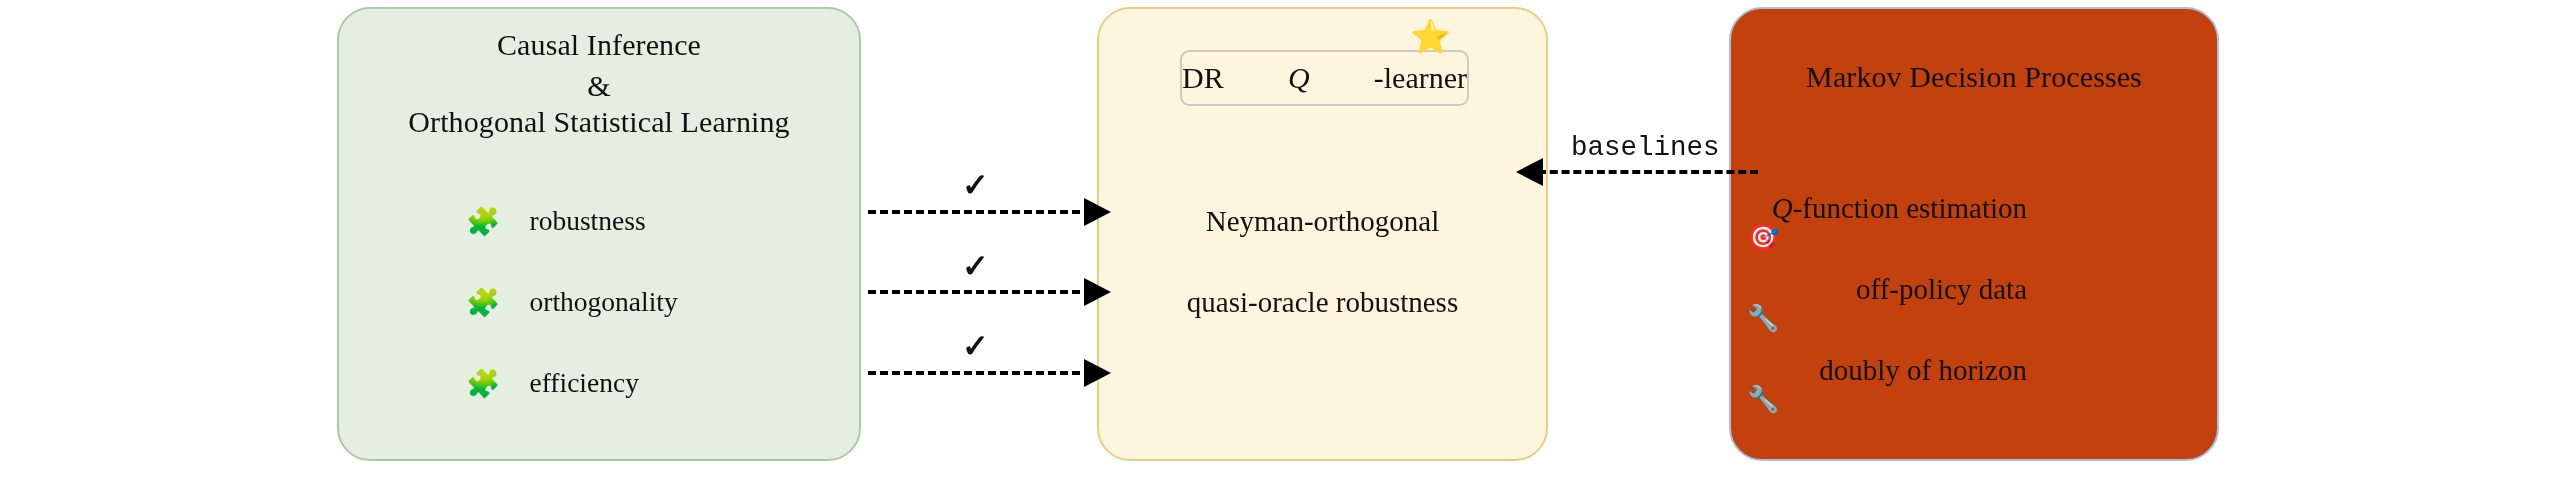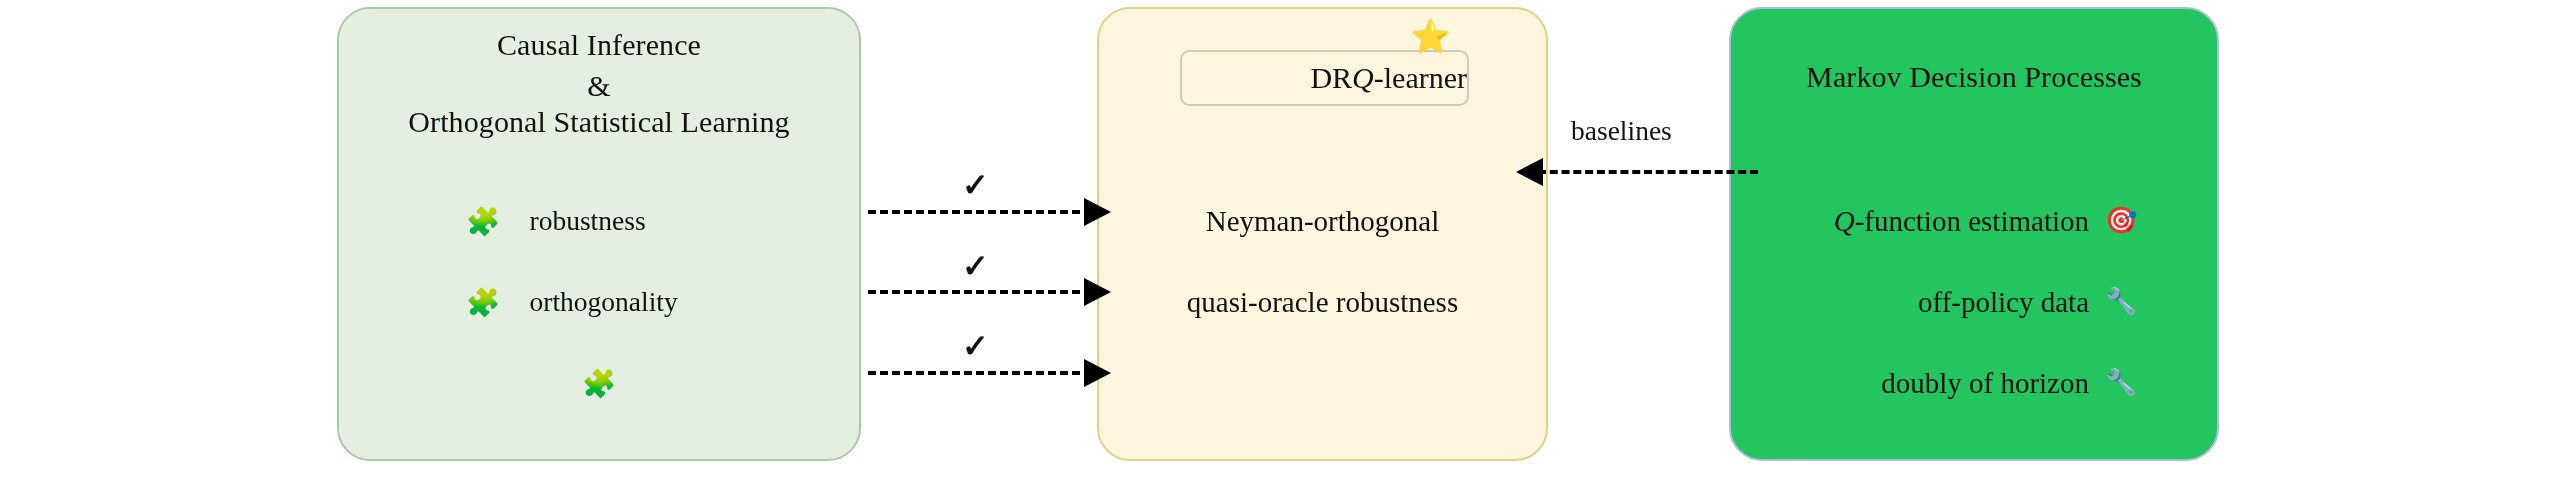--- a/index.html
+++ b/index.html
@@ -6,51 +6,51 @@
   body{width:2576px;height:479px;position:relative;overflow:hidden;
        font-family:"Liberation Serif","DejaVu Serif",serif;color:#111;}
   .stage{position:absolute;inset:0;}
 
   .panel{position:absolute;border-radius:33px;box-sizing:border-box;}
   .panel-green{left:337px;top:6.9px;width:524px;height:454px;
       background:#e4efe1;border:2.1px solid #a9cba4;}
   .panel-yellow{left:1097px;top:6.9px;width:451px;height:454px;
       background:#fdf5dd;border:2.1px solid #e7ce80;}
   .panel-blue{left:1729px;top:6.9px;width:490px;height:454px;
-      background:#22c55e;border:2.1px solid #aabede;}
+      background:#c2410c;border:2.1px solid #aabede;}
 
   .ptitle{position:absolute;left:0;right:0;text-align:center;
       font-size:30px;line-height:41px;letter-spacing:0.1px;}
   .ptitle-l1{top:15px;}
   .ptitle-l2{top:56px;}
   .ptitle-l3{top:92px;}
   .ptitle-blue{top:47px;font-size:30px;}
 
   
   .glist{position:absolute;left:0;right:0;top:172px;}
   .grow{height:81px;display:flex;align-items:center;justify-content:center;}
   .gicon{font-size:27.5px;line-height:1;width:41px;text-align:center;
       filter:saturate(1.25);}
   .glabel{font-size:27.5px;width:206px;text-align:left;padding-left:26px;}
 
   
   .pill{position:absolute;left:81px;top:41px;width:289px;height:56px;
       border:2.1px solid #cfcabb;border-radius:9.6px;background:transparent;
-      display:flex;align-items:center;justify-content:flex-end;
+      display:flex;align-items:center;justify-content:space-between;
       font-size:30px;box-sizing:border-box;}
   .pill i{font-style:italic;}
   .star{position:absolute;left:311px;top:12.4px;font-size:33px;line-height:1;}
 
   .ylist{position:absolute;left:0;right:0;top:172px;}
   .yrow{height:81px;display:flex;align-items:center;justify-content:center;
       font-size:29px;}
 
   
   .blist{position:absolute;left:0;right:0;top:172px;}
-  .brow{height:81px;display:flex;align-items:center;justify-content:center;}
+  .brow{height:81px;display:flex;align-items:flex-start;justify-content:center;flex-direction:column;}
   .blabel{font-size:29px;text-align:right;width:296px;}
   .blabel i{font-style:italic;}
   .bicon{font-size:26px;width:66px;text-align:center;line-height:1;}
 
   
   .arrow{position:absolute;height:0;}
   .arrow .line{position:absolute;left:0;right:18px;top:-2.1px;height:0;
       border-top:4.8px dashed #000;}
   .arrow .head{position:absolute;top:-14.4px;right:-1.4px;width:0;height:0;
       border-top:14.4px solid transparent;border-bottom:14.4px solid transparent;
@@ -61,21 +61,21 @@
   .check{position:absolute;font-size:32px;line-height:1;font-weight:600;}
   .alabel{position:absolute;font-size:27.5px;line-height:1;white-space:nowrap;}
 
   .a1{left:868px;top:212px;width:242px;}
   .a2{left:868px;top:292px;width:242px;}
   .a3{left:868px;top:373px;width:242px;}
   .c1{left:962px;top:169px;}
   .c2{left:962px;top:250px;}
   .c3{left:962px;top:330px;}
   .a4{left:1517px;top:172px;width:241px;}
-  .l4{left:1571px;top:117px;}
+  .l4{left:1571px;top:134px;font-family:Liberation Mono, monospace;}
 </style>
 </head>
 <body>
 
 <div class="stage">
 
   <div class="panel panel-green">
     <div class="ptitle ptitle-l1">Causal Inference</div>
     <div class="ptitle ptitle-l2">&amp;</div>
     <div class="ptitle ptitle-l3">Orthogonal Statistical Learning</div>
@@ -84,20 +84,21 @@
       <div class="grow">
         <span class="gicon">🧩</span>
         <span class="glabel">robustness</span>
       </div>
       <div class="grow">
         <span class="gicon">🧩</span>
         <span class="glabel">orthogonality</span>
       </div>
       <div class="grow">
         <span class="gicon">🧩</span>
+        <span class="glabel">efficiency</span>
       </div>
     </div>
   </div>
 
   <div class="panel panel-yellow">
     <div class="pill">
       <span>DR</span>
         <i>Q</i>
         <span>-learner</span>
     </div>

